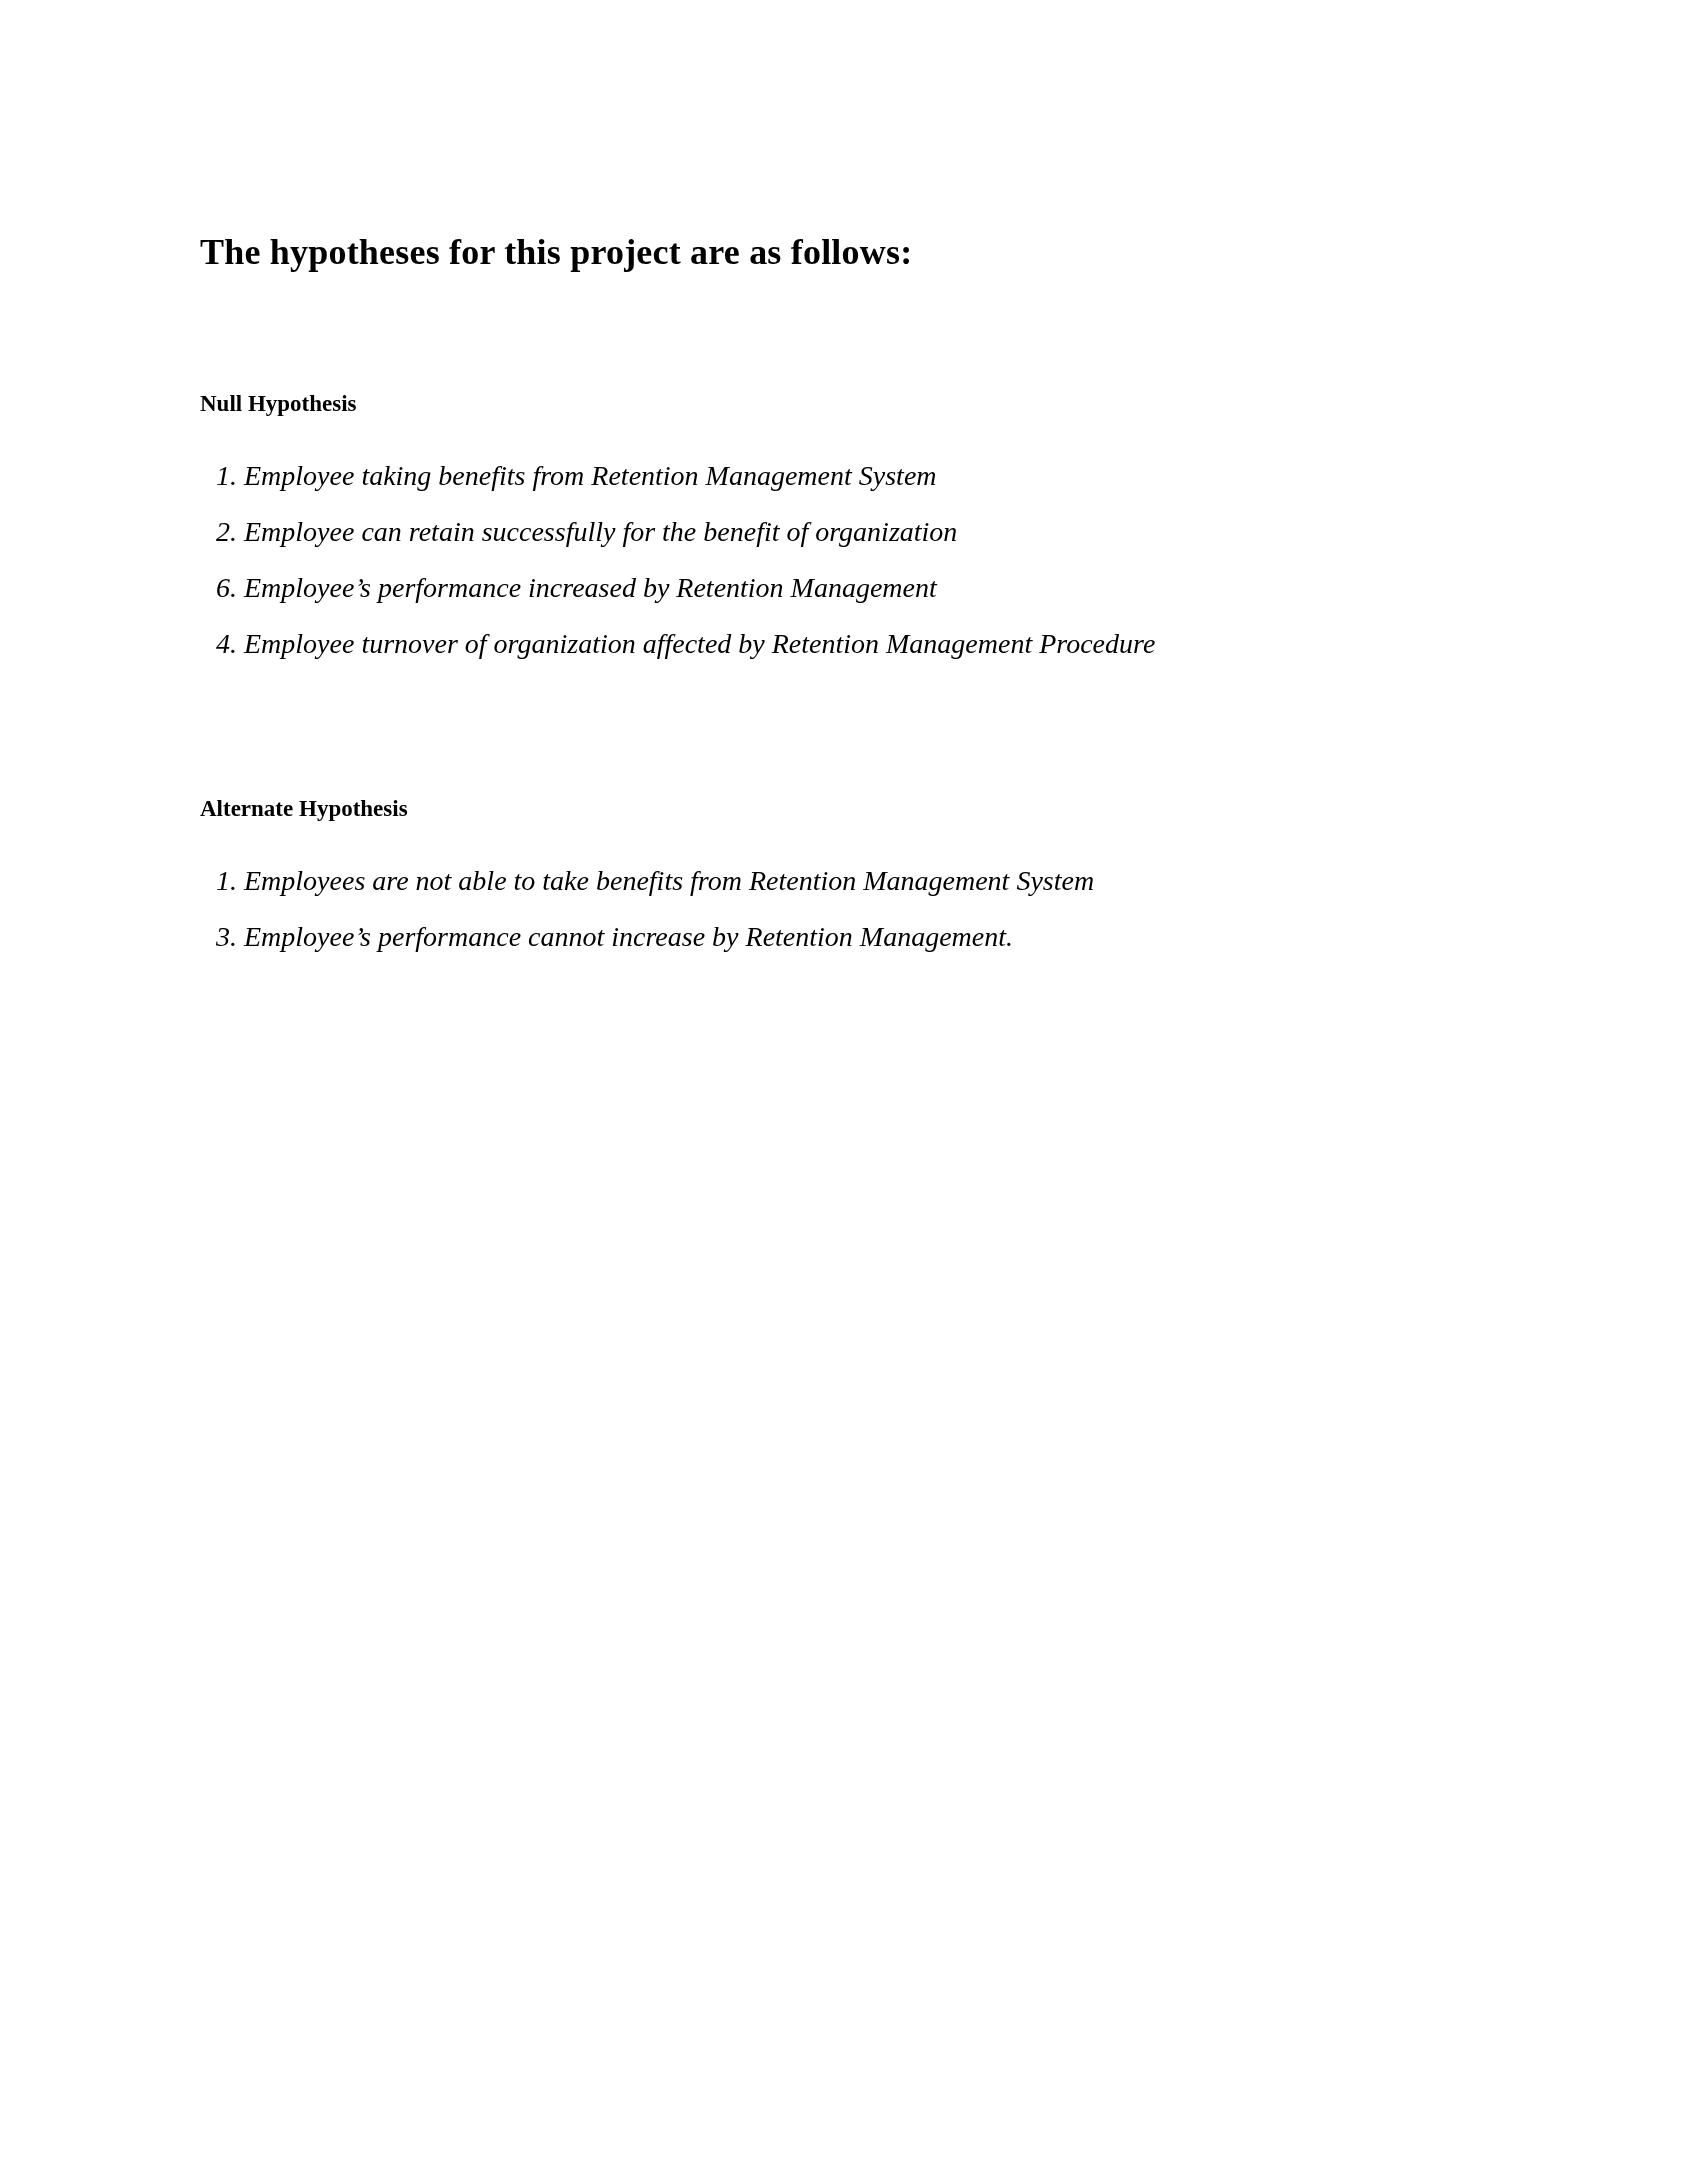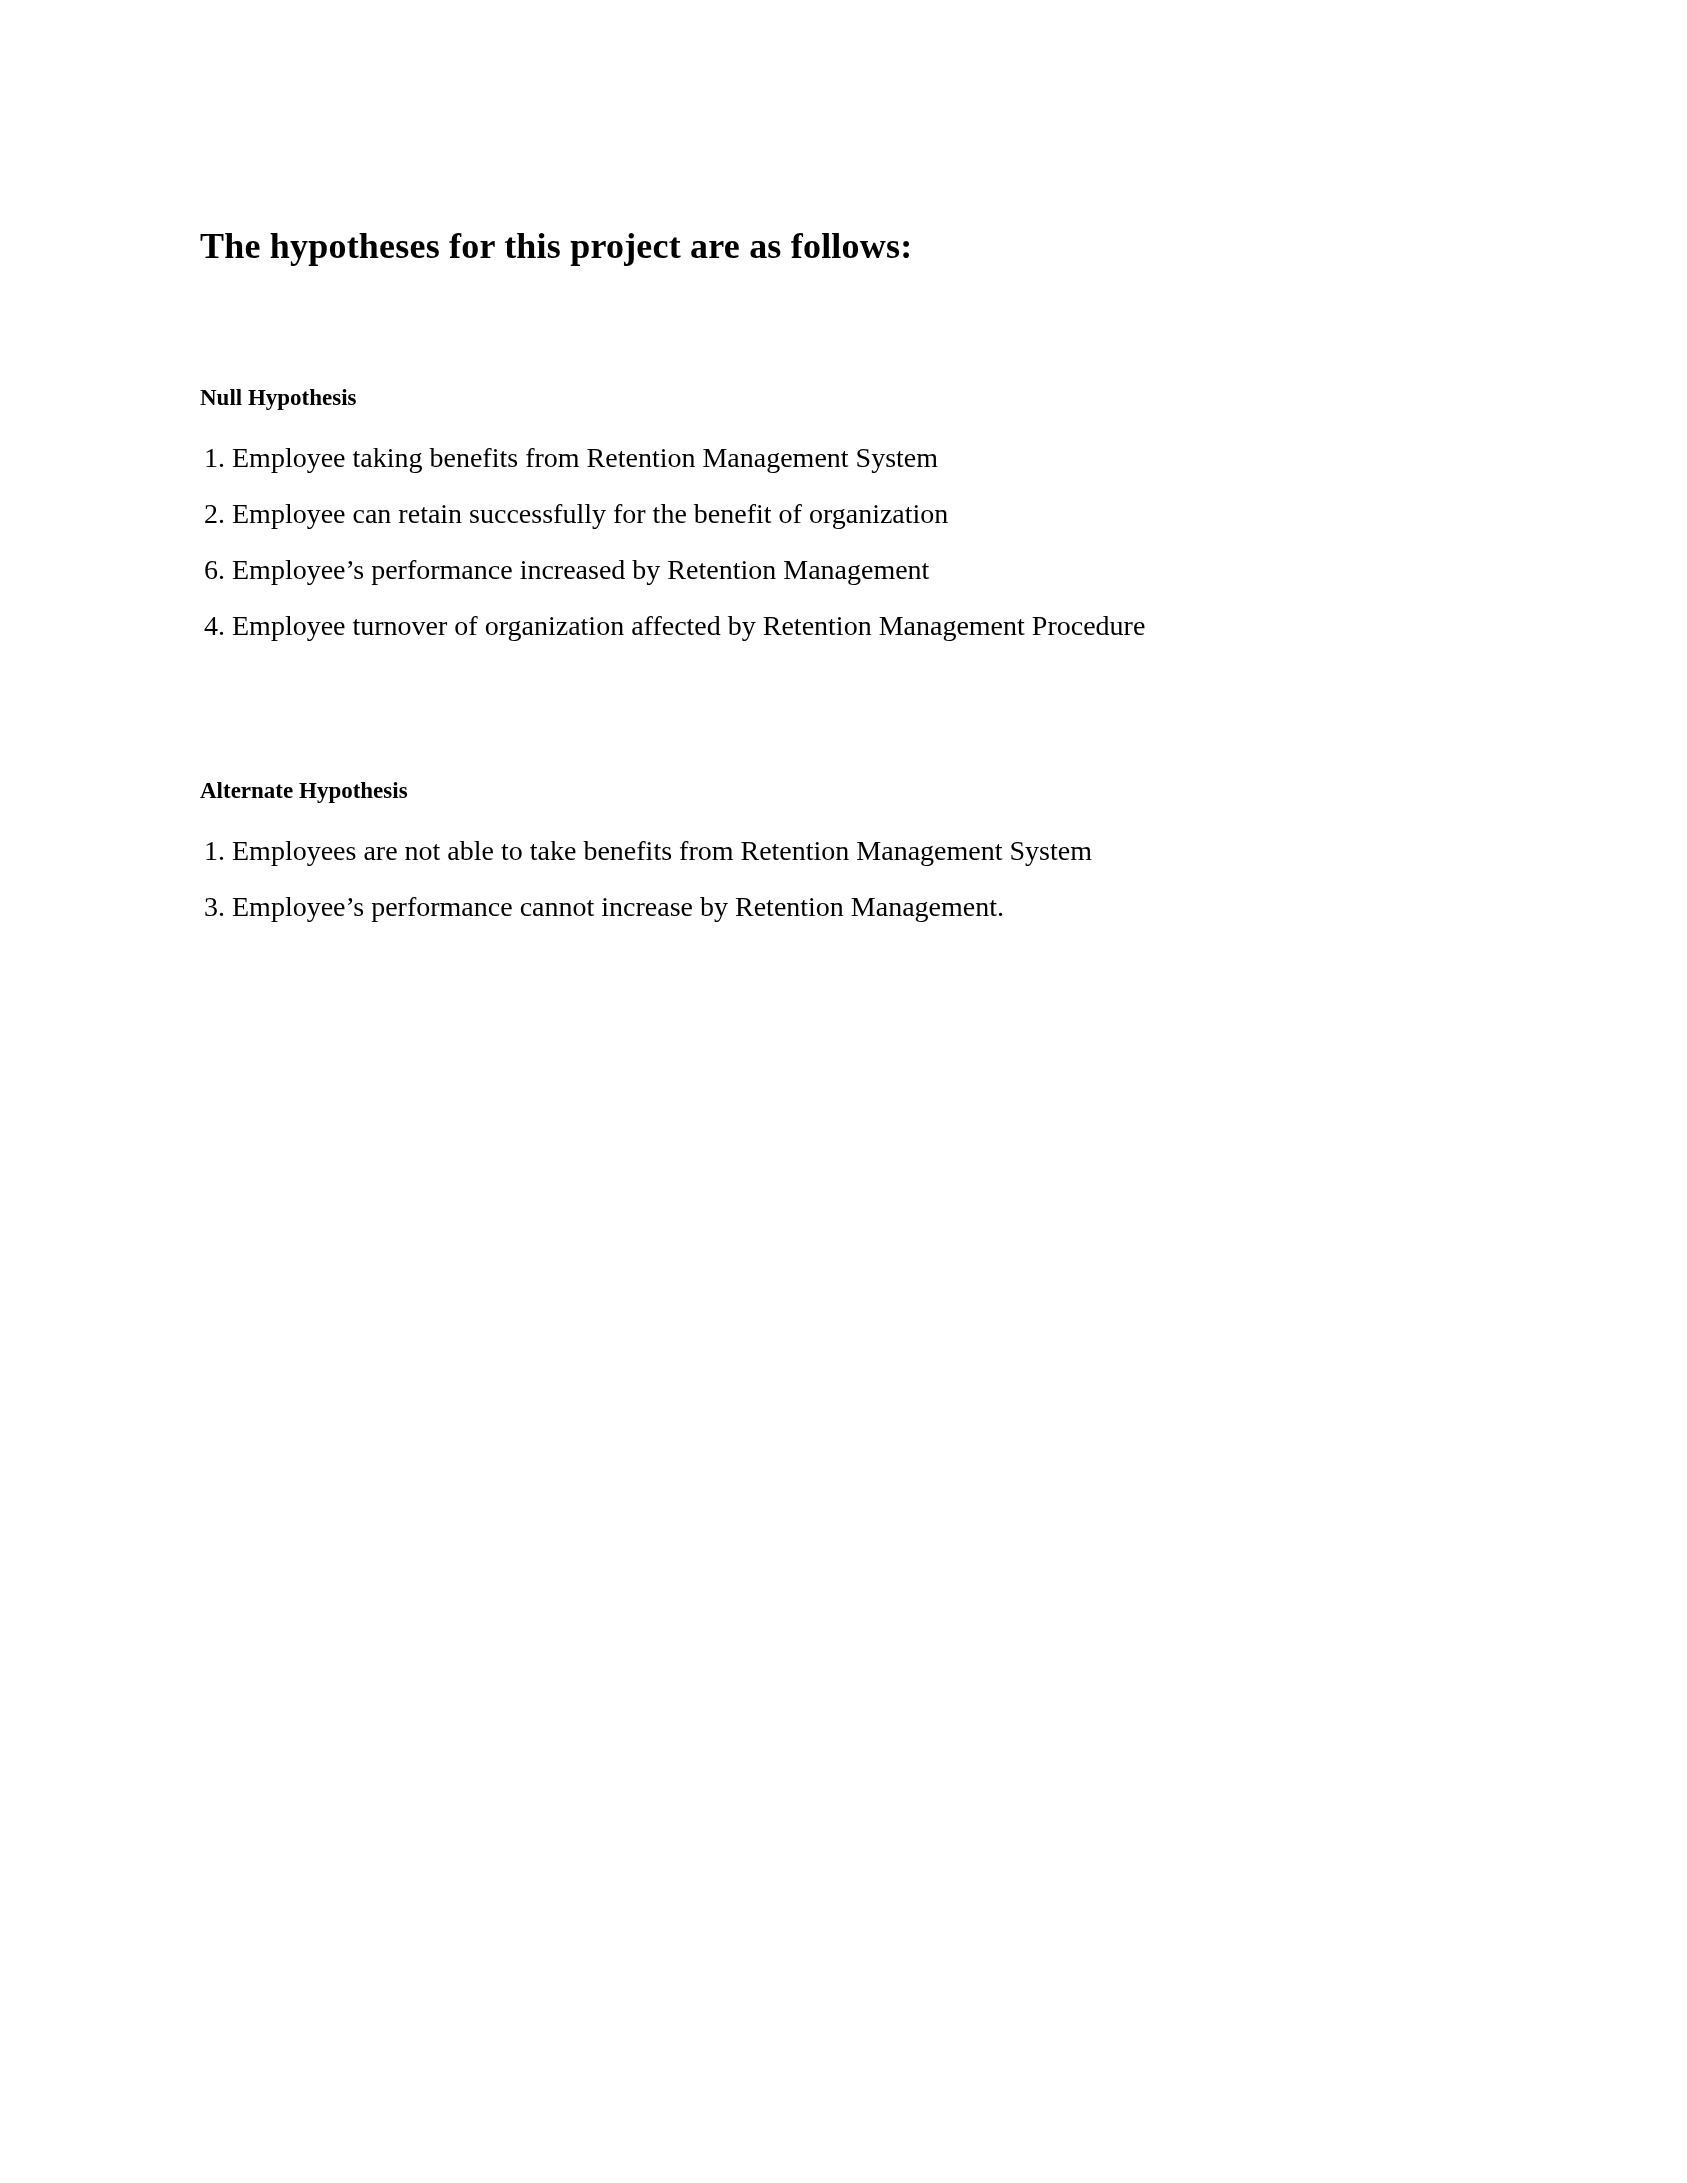--- a/index.html
+++ b/index.html
@@ -12,21 +12,21 @@
     width: 1687px;
     height: 2183px;
     background: #ffffff;
     color: #000000;
     font-family: "Liberation Serif", "DejaVu Serif", serif;
     overflow: hidden;
   }
   .content {
     position: absolute;
     left: 200px;
-    top: 222px;
+    top: 228px;
     right: 148px;
   }
   .doc-title {
     font-size: 36px;
     font-weight: bold;
     line-height: 49px;
     margin: 0;
     letter-spacing: 0.2px;
   }
   .section-null {
@@ -35,23 +35,24 @@
   .section-alternate {
     margin-top: 109px;
   }
   .section-heading {
     font-size: 23px;
     font-weight: bold;
     line-height: 56px;
     margin: 0;
   }
   .hypothesis-list {
-    margin: 4px;
+    margin: 16px;
     padding: 0;
     list-style: none;
+    font-style: italic;
   }
   .hypothesis-item {
     font-size: 28px;
     line-height: 56px;
     white-space: nowrap;
   }
 </style>
 </head>
 <body>
 

